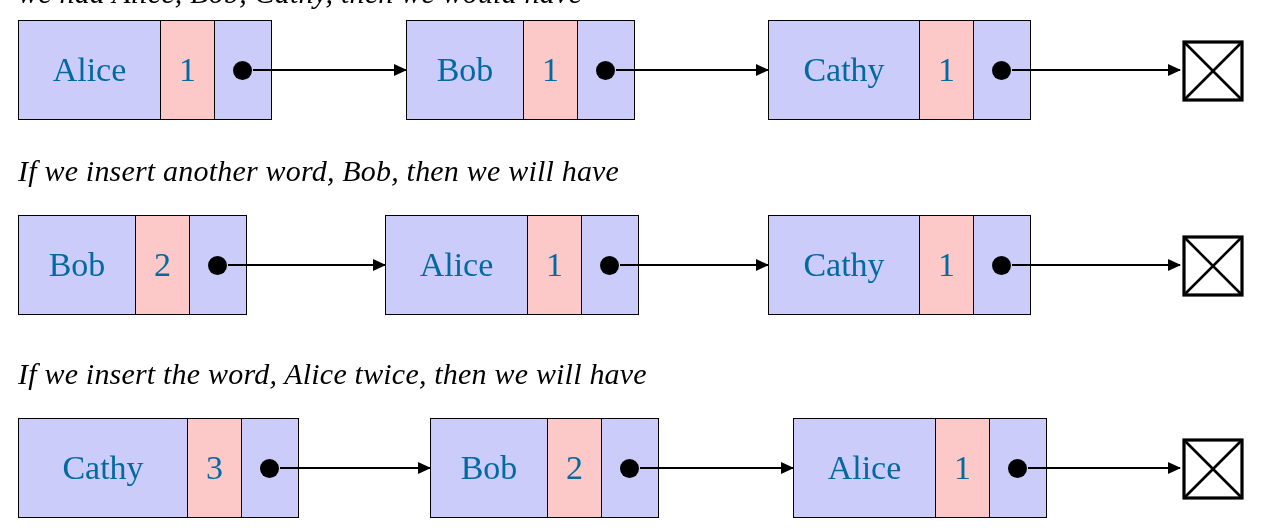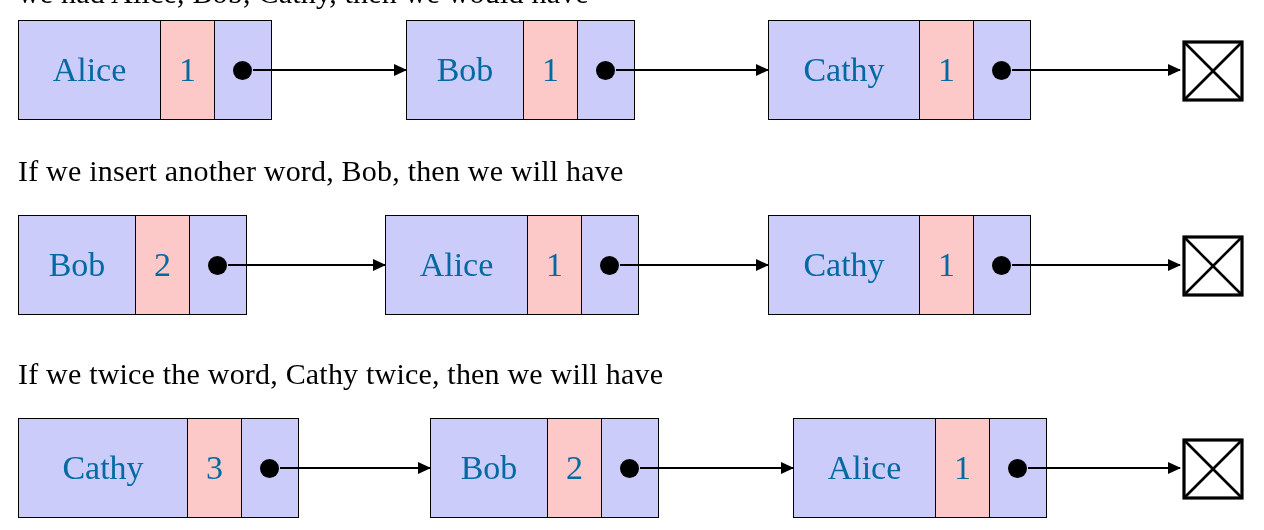--- a/index.html
+++ b/index.html
@@ -13,20 +13,21 @@
   .stage{position:relative;width:1264px;height:530px;}
 
   
   .prose{
     position:absolute;
     font-size:30px;
     line-height:34px;
     color:#000;
     white-space:nowrap;
     letter-spacing:.2px;
+    font-style:italic;
   }
   .prose.clipped{
     
     top:-24px;
     left:18px;
     color:#000;
   }
 
   
   .row{position:absolute;left:0;height:100px;}
@@ -153,21 +154,21 @@
 
     <div class="null-box" style="left:1182px;top:20px;">
       <svg width="62" height="62" viewBox="0 0 62 62" aria-hidden="true">
         <rect x="2" y="2" width="58" height="58" fill="none" stroke="#000" stroke-width="3.2"></rect>
         <line x1="2" y1="2" x2="60" y2="60" stroke="#000" stroke-width="2.6"></line>
         <line x1="60" y1="2" x2="2" y2="60" stroke="#000" stroke-width="2.6"></line>
       </svg>
     </div>
   </div>
 
-  <div class="prose" style="left:18px;top:357px;">If we twice the word, Cathy twice, then we will have</div>
+  <div class="prose" style="left:18px;top:357px;">If we insert the word, Alice twice, then we will have</div>
 
   <div class="row" style="top:418px;">
 
     <div class="node" style="left:18px;width:281px;">
       <div class="cell cell-label" style="width:168px;">Cathy</div>
       <div class="cell cell-count" style="width:55px;">3</div>
       <div class="cell cell-ptr" style="width:55px;">
         <span class="dot"></span>
       </div>
     </div>

